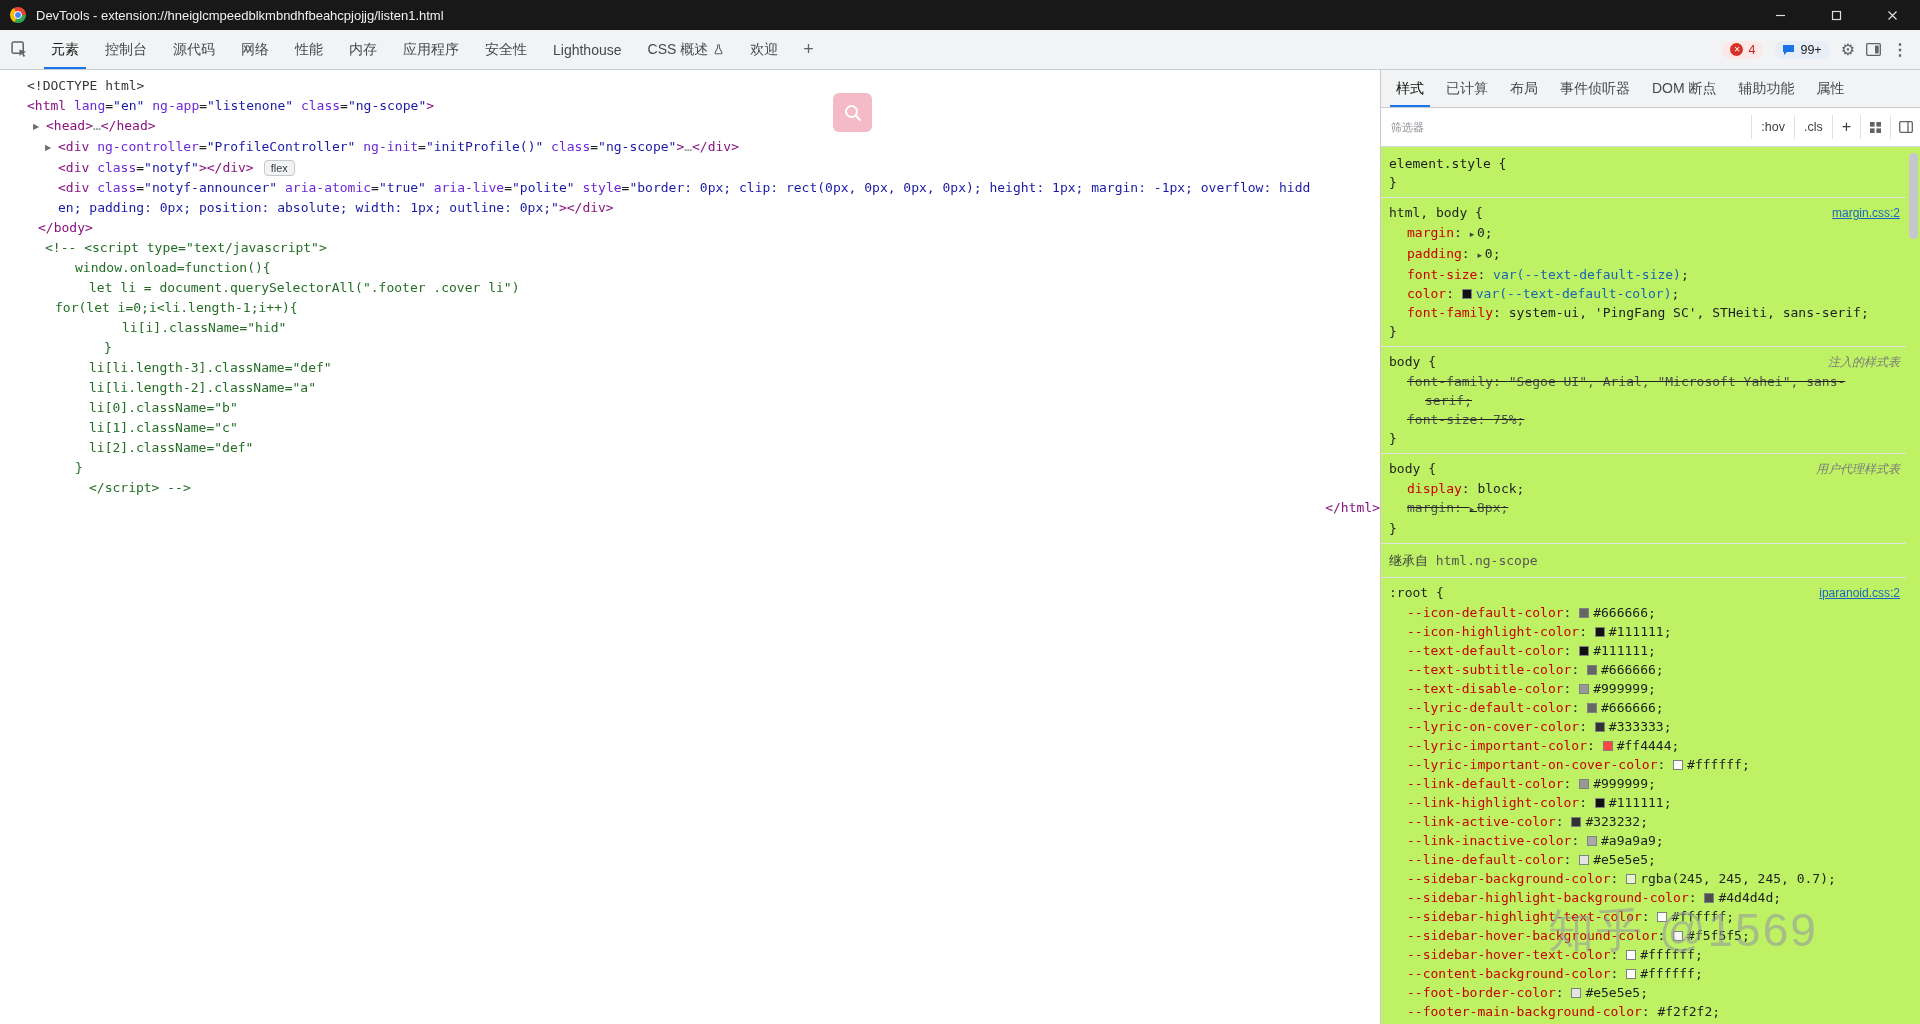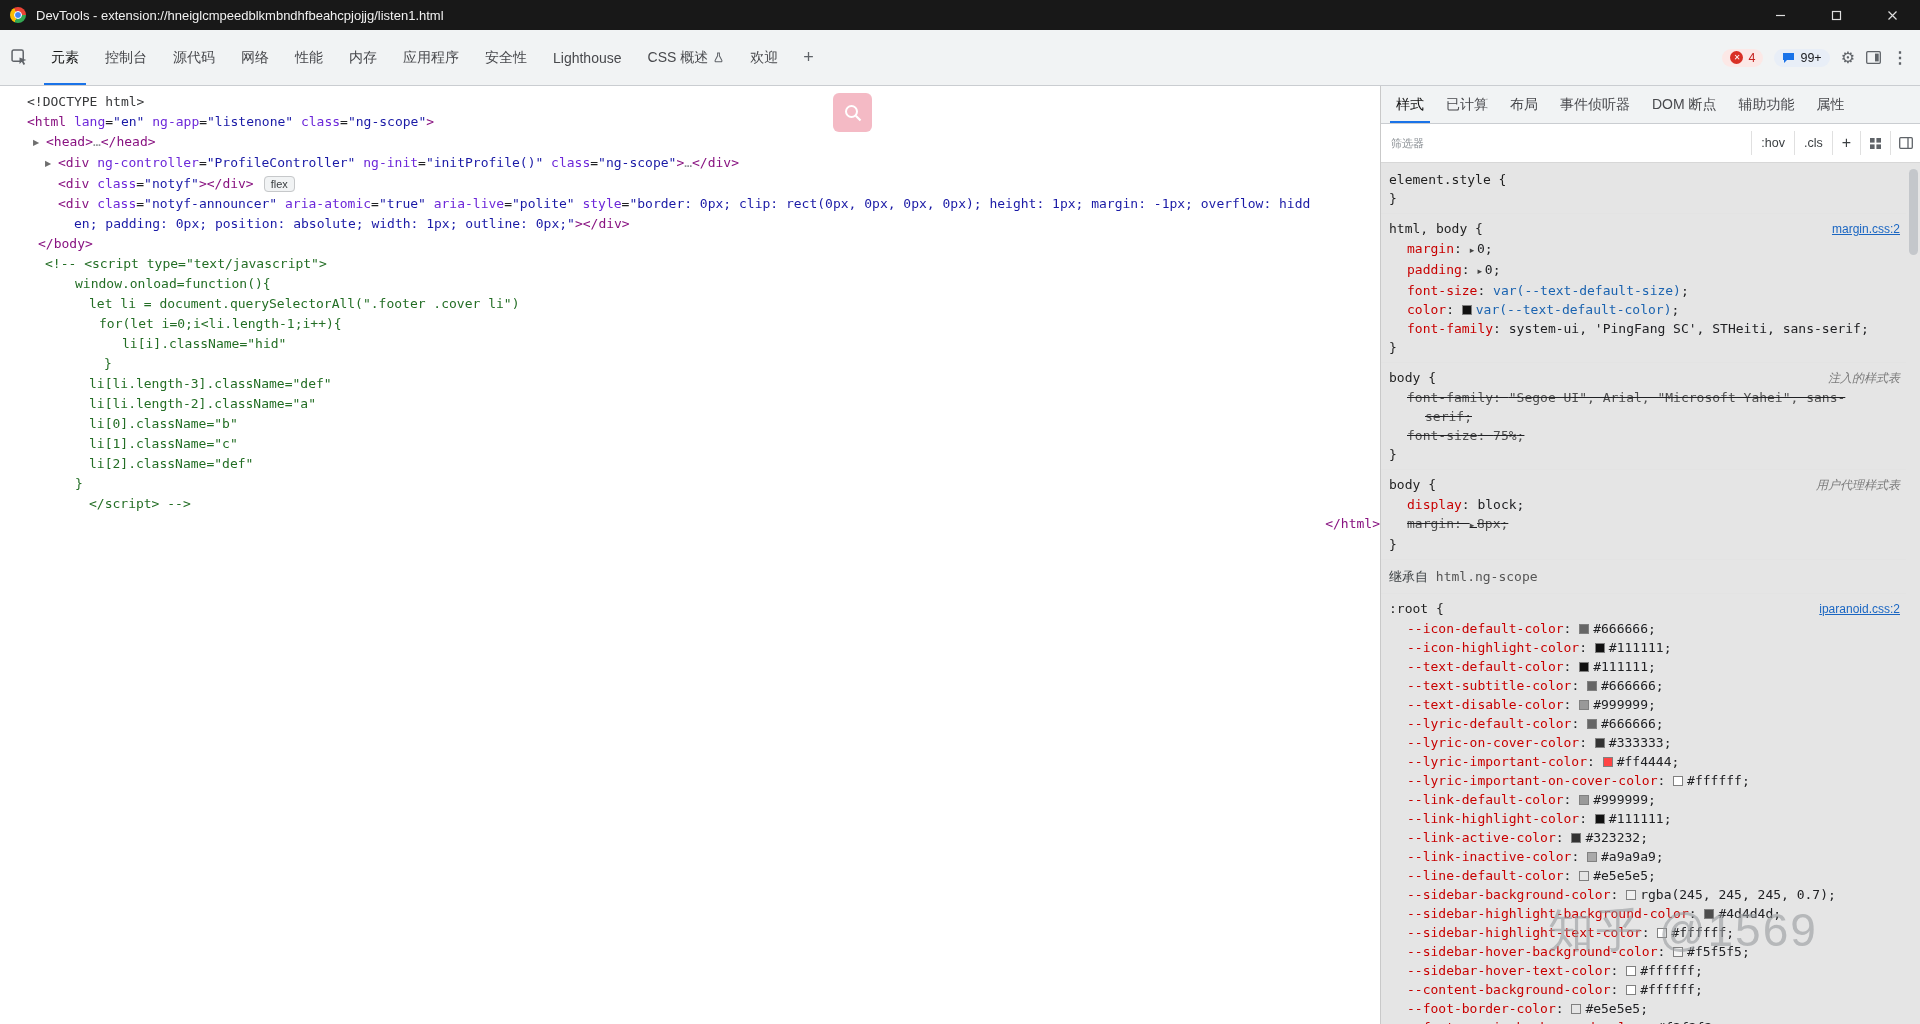--- a/index.html
+++ b/index.html
@@ -9,21 +9,21 @@
   
   .titlebar { height:30px; background:#181818; display:flex; align-items:center; color:#e8e8e8; }
   .chrome-logo { width:16px; height:16px; border-radius:50%; margin-left:10px; position:relative;
     background:conic-gradient(from -30deg,#ea4335 0 33%,#34a853 0 66%,#fbbc05 0 100%); flex:none; }
   .chrome-logo::after { content:""; position:absolute; inset:4px; border-radius:50%; background:#4285f4; border:1.5px solid #fff; }
   .title-text { margin-left:10px; font-size:13px; color:#f1f1f1; white-space:nowrap; }
   .win-controls { margin-left:auto; display:flex; height:100%; }
   .win-btn { width:56px; height:100%; background:transparent; border:none; display:flex; align-items:center; justify-content:center; cursor:pointer; }
 
   
-  .toolbar { height:56px; background:#f1f3f4; border-bottom:1px solid #cacdd1; display:flex; align-items:stretch; }
+  .toolbar { height:40px; background:#f1f3f4; border-bottom:1px solid #cacdd1; display:flex; align-items:stretch; }
   .icon-btn { background:none; border:none; color:#5f6368; display:flex; align-items:center; justify-content:center; cursor:pointer; }
   .inspect { width:38px; }
   .tabs { display:flex; }
   .tab { display:flex; align-items:center; gap:5px; padding:0 13px; font-size:14px; color:#48494d; position:relative; cursor:pointer; white-space:nowrap; }
   .tab.active { color:#161616; }
   .tab.active::after { content:""; position:absolute; left:6px; right:6px; bottom:0; height:2.5px; background:#1a73e8; }
   .plus-tab { font-size:18px; color:#5f6368; padding:0 12px; border:none; background:none; cursor:pointer; }
   .toolbar-right { margin-left:auto; display:flex; align-items:center; gap:11px; padding-right:12px; }
   .badge { display:flex; align-items:center; gap:5px; padding:2px 8px; border-radius:11px; font-size:12.5px; cursor:pointer; }
   .badge.error { background:#fce8e6; color:#c5221f; }
@@ -43,21 +43,21 @@
   .twisty { display:inline-block; width:13px; font-size:8px; color:#6e6e6e; vertical-align:1px;
     font-family:"DejaVu Sans",sans-serif; cursor:pointer; }
   .tk-doc { color:#37383a; } .tk-tag { color:#881280; } .tk-attr { color:#6d28d9; }
   .tk-val { color:#1a1aa6; } .tk-txt { color:#202124; } .tk-gray { color:#8b8f94; } .tk-com { color:#236e25; }
   .dom-badge { margin-left:10px; font-family:"Liberation Sans",sans-serif; font-size:11px; color:#3c4043;
     background:#f1f3f4; border:1px solid #c6c8ca; border-radius:4px; padding:1px 6px; cursor:pointer; }
   .drag-dots { position:absolute; left:3px; top:6px; width:17px; height:9px;
     background-image:radial-gradient(circle,#9aa0a6 1.1px,transparent 1.4px); background-size:5px 5px; }
 
   
-  .styles-panel { flex:1; display:flex; flex-direction:column; background:#e5e5e5; position:relative; }
+  .styles-panel { flex:1; display:flex; flex-direction:column; background:#bef264; position:relative; }
   .sp-tabs { height:38px; flex:none; background:#f1f3f4; border-bottom:1px solid #cacdd1; display:flex; padding-left:4px; }
   .sp-tab { display:flex; align-items:center; padding:0 11px; font-size:14px; color:#48494d; position:relative; cursor:pointer; white-space:nowrap; }
   .sp-tab.active { color:#111; }
   .sp-tab.active::after { content:""; position:absolute; left:5px; right:5px; bottom:0; height:2.5px; background:#1a73e8; }
   .sp-filter { height:39px; flex:none; border-bottom:1px solid #d7d7d7; display:flex; align-items:center; background:#fff; }
   .filter-input { flex:1; min-width:0; height:100%; border:none; outline:none; padding:0 10px; font-size:11px; color:#202124; }
   .filter-input::placeholder { color:#8a8f94; }
   .txt-btn { border:none; background:none; font-size:12.5px; color:#3c4043; padding:0 9px; height:24px; border-left:1px solid #e0e0e0; cursor:pointer; white-space:nowrap; }
   .txt-btn.plus { font-size:16px; }
   .icon-btn.sm { width:30px; height:24px; border-left:1px solid #e0e0e0; }
@@ -186,26 +186,26 @@
   <main class="main">
 
     <section class="dom-panel">
       <div id="dom-tree">
           <div class="dom-line" style="padding-left: 27px;"><span class="tk-doc">&lt;!DOCTYPE html&gt;</span></div>
           <div class="dom-line" style="padding-left: 27px;"><span class="tk-tag">&lt;html</span><span class="tk-attr"> lang</span><span class="tk-txt">=</span><span class="tk-val">"en"</span><span class="tk-attr"> ng-app</span><span class="tk-txt">=</span><span class="tk-val">"listenone"</span><span class="tk-attr"> class</span><span class="tk-txt">=</span><span class="tk-val">"ng-scope"</span><span class="tk-tag">&gt;</span></div>
           <div class="dom-line" style="padding-left: 33px;"><span class="twisty">▶</span><span class="tk-tag">&lt;head&gt;</span><span class="tk-gray">…</span><span class="tk-tag">&lt;/head&gt;</span></div>
           <div class="dom-line" style="padding-left: 45px;"><span class="twisty">▶</span><span class="tk-tag">&lt;div</span><span class="tk-attr"> ng-controller</span><span class="tk-txt">=</span><span class="tk-val">"ProfileController"</span><span class="tk-attr"> ng-init</span><span class="tk-txt">=</span><span class="tk-val">"initProfile()"</span><span class="tk-attr"> class</span><span class="tk-txt">=</span><span class="tk-val">"ng-scope"</span><span class="tk-tag">&gt;</span><span class="tk-gray">…</span><span class="tk-tag">&lt;/div&gt;</span></div>
           <div class="dom-line" style="padding-left: 58px;"><span class="tk-tag">&lt;div</span><span class="tk-attr"> class</span><span class="tk-txt">=</span><span class="tk-val">"notyf"</span><span class="tk-tag">&gt;&lt;/div&gt;</span><span class="dom-badge">flex</span></div>
           <div class="dom-line" style="padding-left: 58px;"><span class="tk-tag">&lt;div</span><span class="tk-attr"> class</span><span class="tk-txt">=</span><span class="tk-val">"notyf-announcer"</span><span class="tk-attr"> aria-atomic</span><span class="tk-txt">=</span><span class="tk-val">"true"</span><span class="tk-attr"> aria-live</span><span class="tk-txt">=</span><span class="tk-val">"polite"</span><span class="tk-attr"> style</span><span class="tk-txt">=</span><span class="tk-val">"border: 0px; clip: rect(0px, 0px, 0px, 0px); height: 1px; margin: -1px; overflow: hidd</span></div>
-          <div class="dom-line" style="padding-left: 74px;"><span class="tk-val">en; padding: 0px; position: absolute; width: 1px; outline: 0px;"</span><span class="tk-tag">&gt;&lt;/div&gt;</span></div>
+          <div class="dom-line" style="padding-left: 58px;"><span class="tk-val">en; padding: 0px; position: absolute; width: 1px; outline: 0px;"</span><span class="tk-tag">&gt;&lt;/div&gt;</span></div>
           <div class="dom-line" style="padding-left: 38px;"><span class="tk-tag">&lt;/body&gt;</span></div>
           <div class="dom-line" style="padding-left: 45px;"><span class="tk-com">&lt;!-- &lt;script type="text/javascript"&gt;</span></div>
           <div class="dom-line" style="padding-left: 75px;"><span class="tk-com">window.onload=function(){</span></div>
           <div class="dom-line" style="padding-left: 89px;"><span class="tk-com">let li = document.querySelectorAll(".footer .cover li")</span></div>
-          <div class="dom-line" style="padding-left: 55px; margin-left: 44px;"><span class="tk-com">for(let i=0;i&lt;li.length-1;i++){</span></div>
+          <div class="dom-line" style="padding-left: 55px;"><span class="tk-com">for(let i=0;i&lt;li.length-1;i++){</span></div>
           <div class="dom-line" style="padding-left: 122px;"><span class="tk-com">li[i].className="hid"</span></div>
           <div class="dom-line" style="padding-left: 104px;"><span class="tk-com">}</span></div>
           <div class="dom-line" style="padding-left: 89px;"><span class="tk-com">li[li.length-3].className="def"</span></div>
           <div class="dom-line" style="padding-left: 89px;"><span class="tk-com">li[li.length-2].className="a"</span></div>
           <div class="dom-line" style="padding-left: 89px;"><span class="tk-com">li[0].className="b"</span></div>
           <div class="dom-line" style="padding-left: 89px;"><span class="tk-com">li[1].className="c"</span></div>
           <div class="dom-line" style="padding-left: 89px;"><span class="tk-com">li[2].className="def"</span></div>
           <div class="dom-line" style="padding-left: 75px;"><span class="tk-com">}</span></div>
           <div class="dom-line" style="padding-left: 89px;"><span class="tk-com">&lt;/script&gt; --&gt;</span></div>
           <div class="dom-line" style="padding-left: 27px; text-align: right;"><span class="tk-tag">&lt;/html&gt;</span></div>

